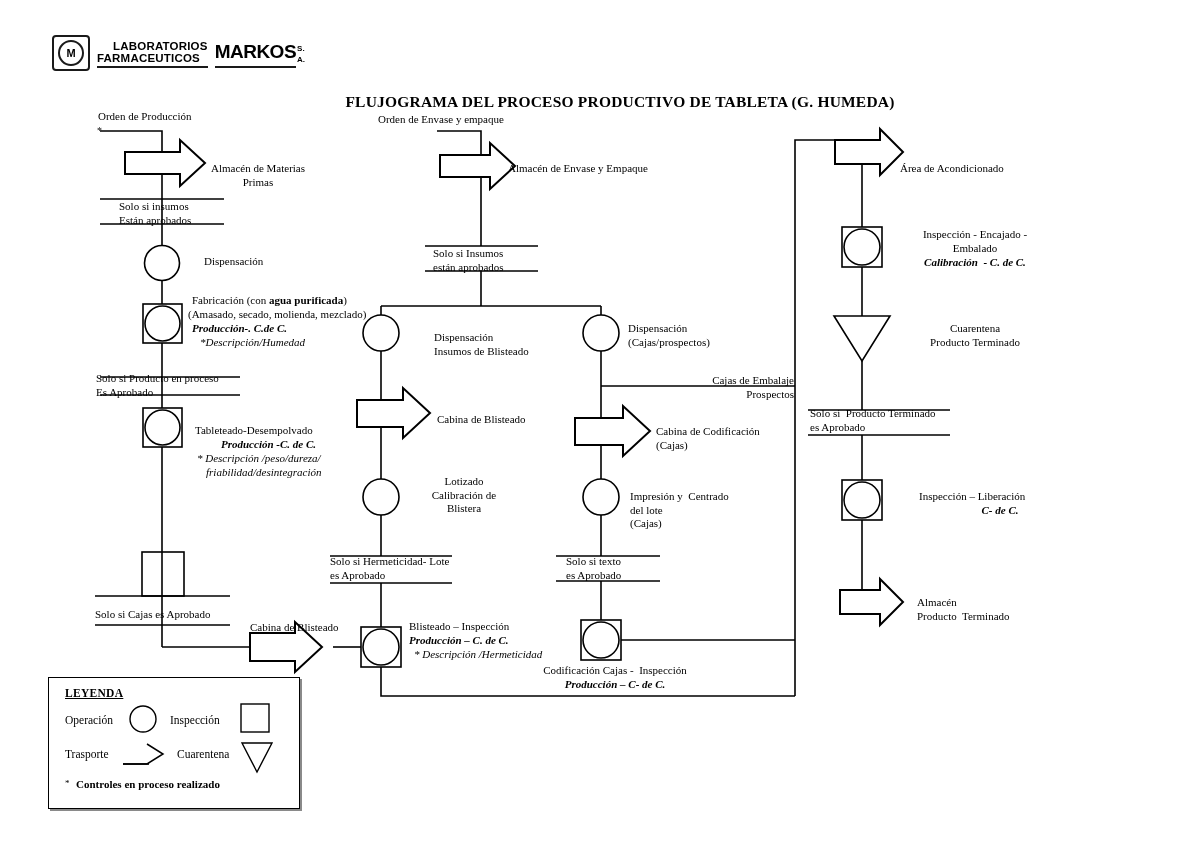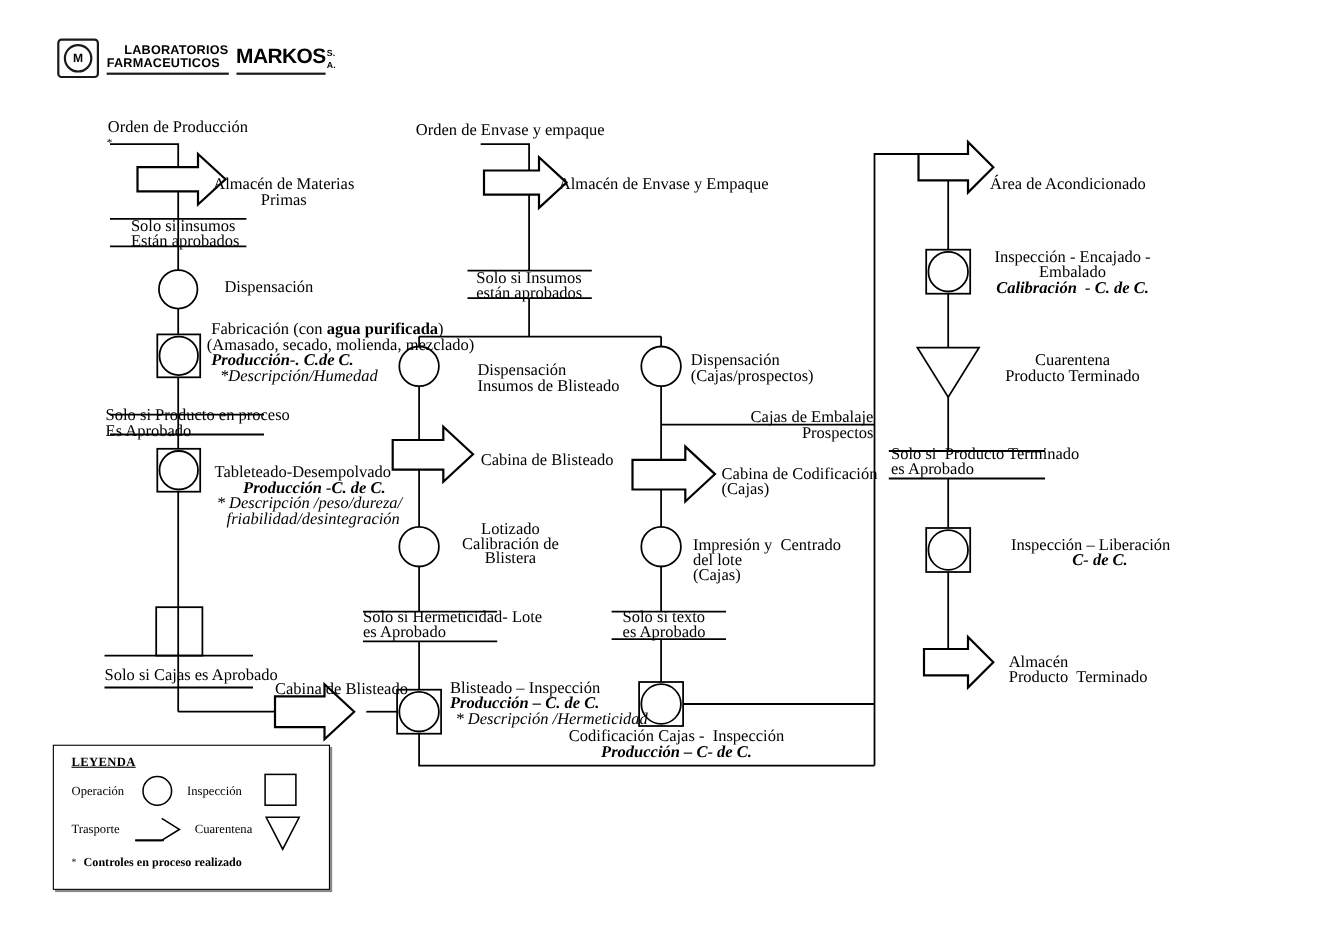--- a/index.html
+++ b/index.html
@@ -33,21 +33,21 @@
     font-family:"Liberation Sans",sans-serif;font-weight:bold;
     font-size:19px;line-height:26px;letter-spacing:-0.5px;margin-left:7px;
     border-bottom:2px solid #1a1a1a;padding-bottom:1px;
   }
   #logo .sa{
     font-family:"Liberation Sans",sans-serif;font-weight:bold;
     font-size:8px;line-height:8.5px;margin-left:1px;padding-bottom:3px;
   }
 
   
-  .lbl{position:absolute;font-size:15px;line-height:13.5px;white-space:pre;}
+  .lbl{position:absolute;font-size:11px;line-height:13.5px;white-space:pre;}
   .lbl.c{text-align:center;transform:translateX(-50%);}
   .lbl.l{text-align:left;}
   .lbl.r{text-align:right;transform:translateX(-100%);}
   .it{font-style:italic;}
   .bd{font-weight:bold;}
 
   #title{
     position:absolute;left:620px;top:93px;transform:translateX(-50%);
     font-size:15.5px;font-weight:bold;white-space:nowrap;letter-spacing:.2px;
   }
@@ -79,20 +79,21 @@
         <div class="lab">FARMACEUTICOS</div>
       </div>
       <div class="brand">MARKOS</div>
       <div style="display:flex;flex-direction:column;justify-content:flex-end;">
         <div class="sa">S.</div>
         <div class="sa">A.</div>
       </div>
     </div>
   </div>
 
+  <div id="title">FLUJOGRAMA DEL PROCESO PRODUCTIVO DE TABLETA (G. HUMEDA)</div>
 
   <svg class="diagram" viewBox="0 0 1200 849">
     <defs>
       <g id="dummy"></g>
     </defs>
     <g stroke="#000" fill="none" stroke-width="1.6" shape-rendering="geometricPrecision">
 
       <path d="M 100 131 L 162 131 L 162 224"></path>
 
       <line x1="100" y1="199" x2="224" y2="199"></line>

